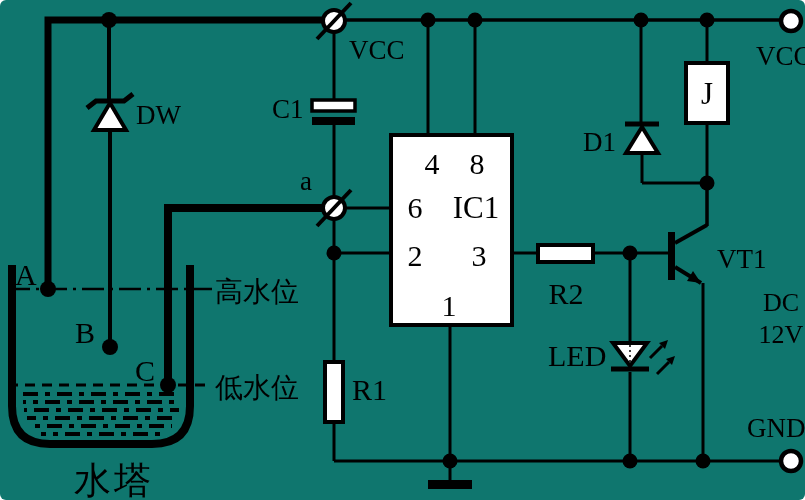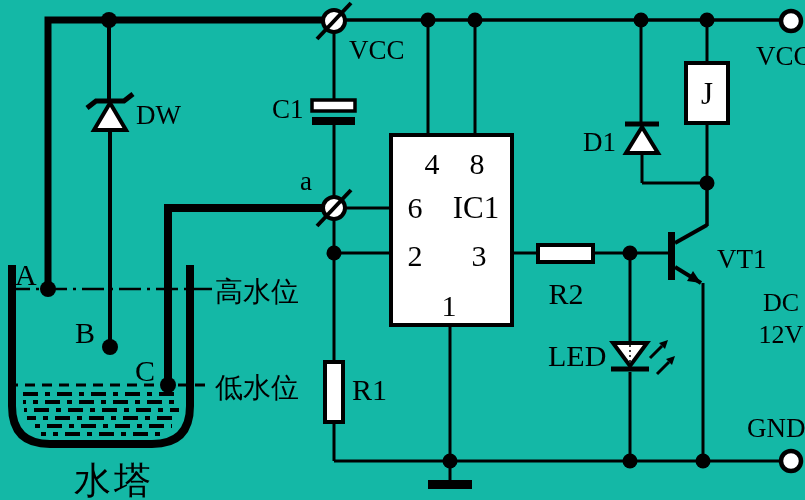--- a/index.html
+++ b/index.html
@@ -1,21 +1,22 @@
 <!DOCTYPE html>
 <html><head>
 <meta charset="utf-8">
 <style>
   html,body{margin:0;padding:0;background:#fff;}
   .page{
     position:relative;
     width:805px;height:500px;
-    background:#14b8a6;
+    background:#0f766e;
     font-family:"Liberation Serif","DejaVu Serif",serif;
     overflow:hidden;
+    border-radius:6px;
   }
   svg text{
     font-family:"Liberation Serif","DejaVu Serif",serif;
     fill:#000;
   }
   .lbl{font-size:27px;}
   .lbl-sm{font-size:26px;}
   .pin{font-size:30px;}
   .big{font-size:31px;}
   .cn{font-size:28px;}

